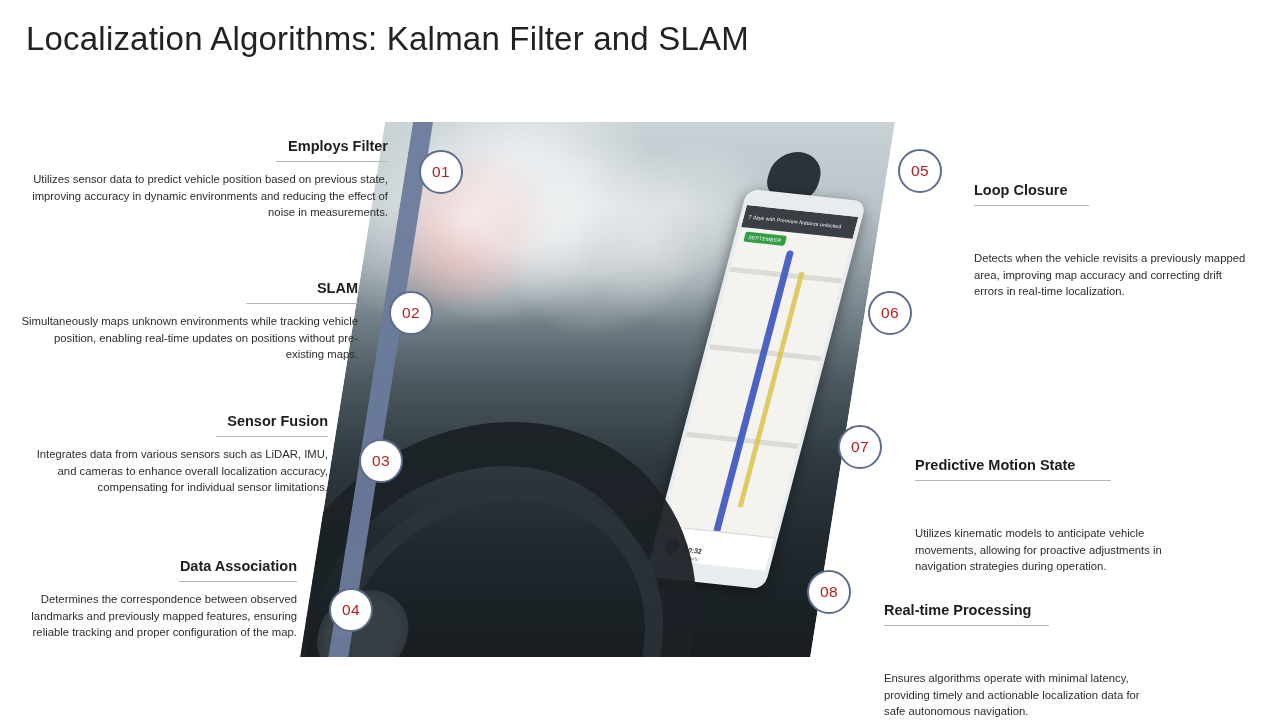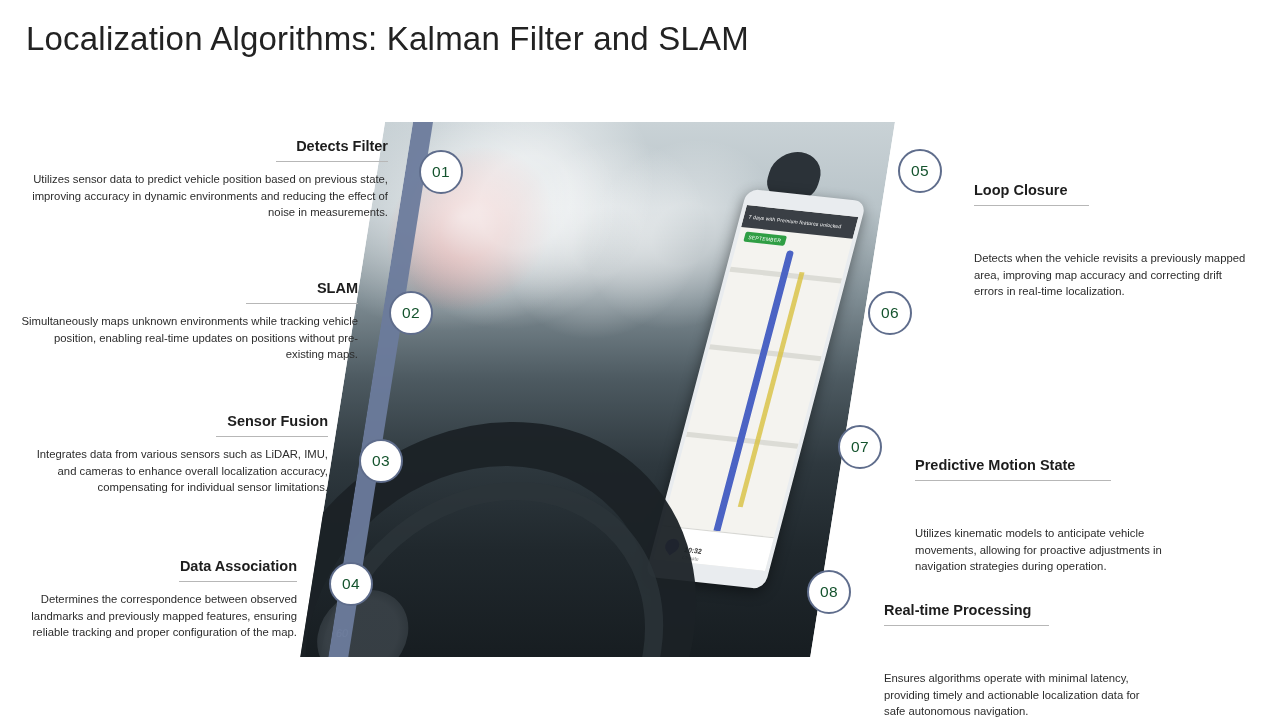--- a/index.html
+++ b/index.html
@@ -142,21 +142,21 @@
   .item-body {
     font-size: 11.3px; line-height: 16.5px; color: #2c2c2c; margin-top: 9px;
   }
   .left .item-heading, .left .item-body { text-align: right; }
   .right .item-heading, .right .item-body { text-align: left; margin-top: 44px; }
 
   .badge {
     position: absolute;
     width: 44px; height: 44px; border-radius: 50%;
     border: 2px solid #5f6d8c;
-    color: #14532d;
+    color: #b91c1c;
     font-size: 15.5px;
     display: flex; align-items: center; justify-content: center;
     background: #ffffff;
     letter-spacing: .5px;
   }
 </style>
 </head>
 <body>
 
 <div class="slide">
@@ -184,21 +184,21 @@
       </div>
       <div class="wheel"></div>
       <div class="wheel-inner"></div>
       <div class="dash-gauge"></div>
       <div class="gauge-num">60</div>
     </div>
   </div>
   <div class="accent-left"></div>
 
   <div class="item left" style="left:18px; top:138px; width:370px;">
-    <div class="item-heading">Detects Filter</div>
+    <div class="item-heading">Employs Filter</div>
     <div class="rule" style="margin-left:258px;"></div>
     <div class="item-body">Utilizes sensor data to predict vehicle position based on previous state, improving accuracy in dynamic environments and reducing the effect of noise in measurements.</div>
   </div>
   <div class="badge" style="left:419px; top:150px;">01</div>
 
   <div class="item left" style="left:18px; top:280px; width:340px;">
     <div class="item-heading">SLAM</div>
     <div class="rule" style="margin-left:228px;"></div>
     <div class="item-body">Simultaneously maps unknown environments while tracking vehicle position, enabling real-time updates on positions without pre-existing maps.</div>
   </div>
@@ -209,21 +209,21 @@
     <div class="rule" style="margin-left:198px;"></div>
     <div class="item-body">Integrates data from various sensors such as LiDAR, IMU, and cameras to enhance overall localization accuracy, compensating for individual sensor limitations.</div>
   </div>
   <div class="badge" style="left:359px; top:439px;">03</div>
 
   <div class="item left" style="left:14px; top:558px; width:283px;">
     <div class="item-heading">Data Association</div>
     <div class="rule" style="margin-left:165px;"></div>
     <div class="item-body">Determines the correspondence between observed landmarks and previously mapped features, ensuring reliable tracking and proper configuration of the map.</div>
   </div>
-  <div class="badge" style="left:329px; top:562px;">04</div>
+  <div class="badge" style="left:329px; top:588px;">04</div>
 
   <div class="badge" style="left:898px; top:149px;">05</div>
   <div class="item right" style="left:974px; top:138px; width:280px;">
     <div class="item-heading">Loop Closure</div>
     <div class="rule" style="width:115px;"></div>
     <div class="item-body">Detects when the vehicle revisits a previously mapped area, improving map accuracy and correcting drift errors in real-time localization.</div>
   </div>
 
   <div class="badge" style="left:868px; top:291px;">06</div>
 

